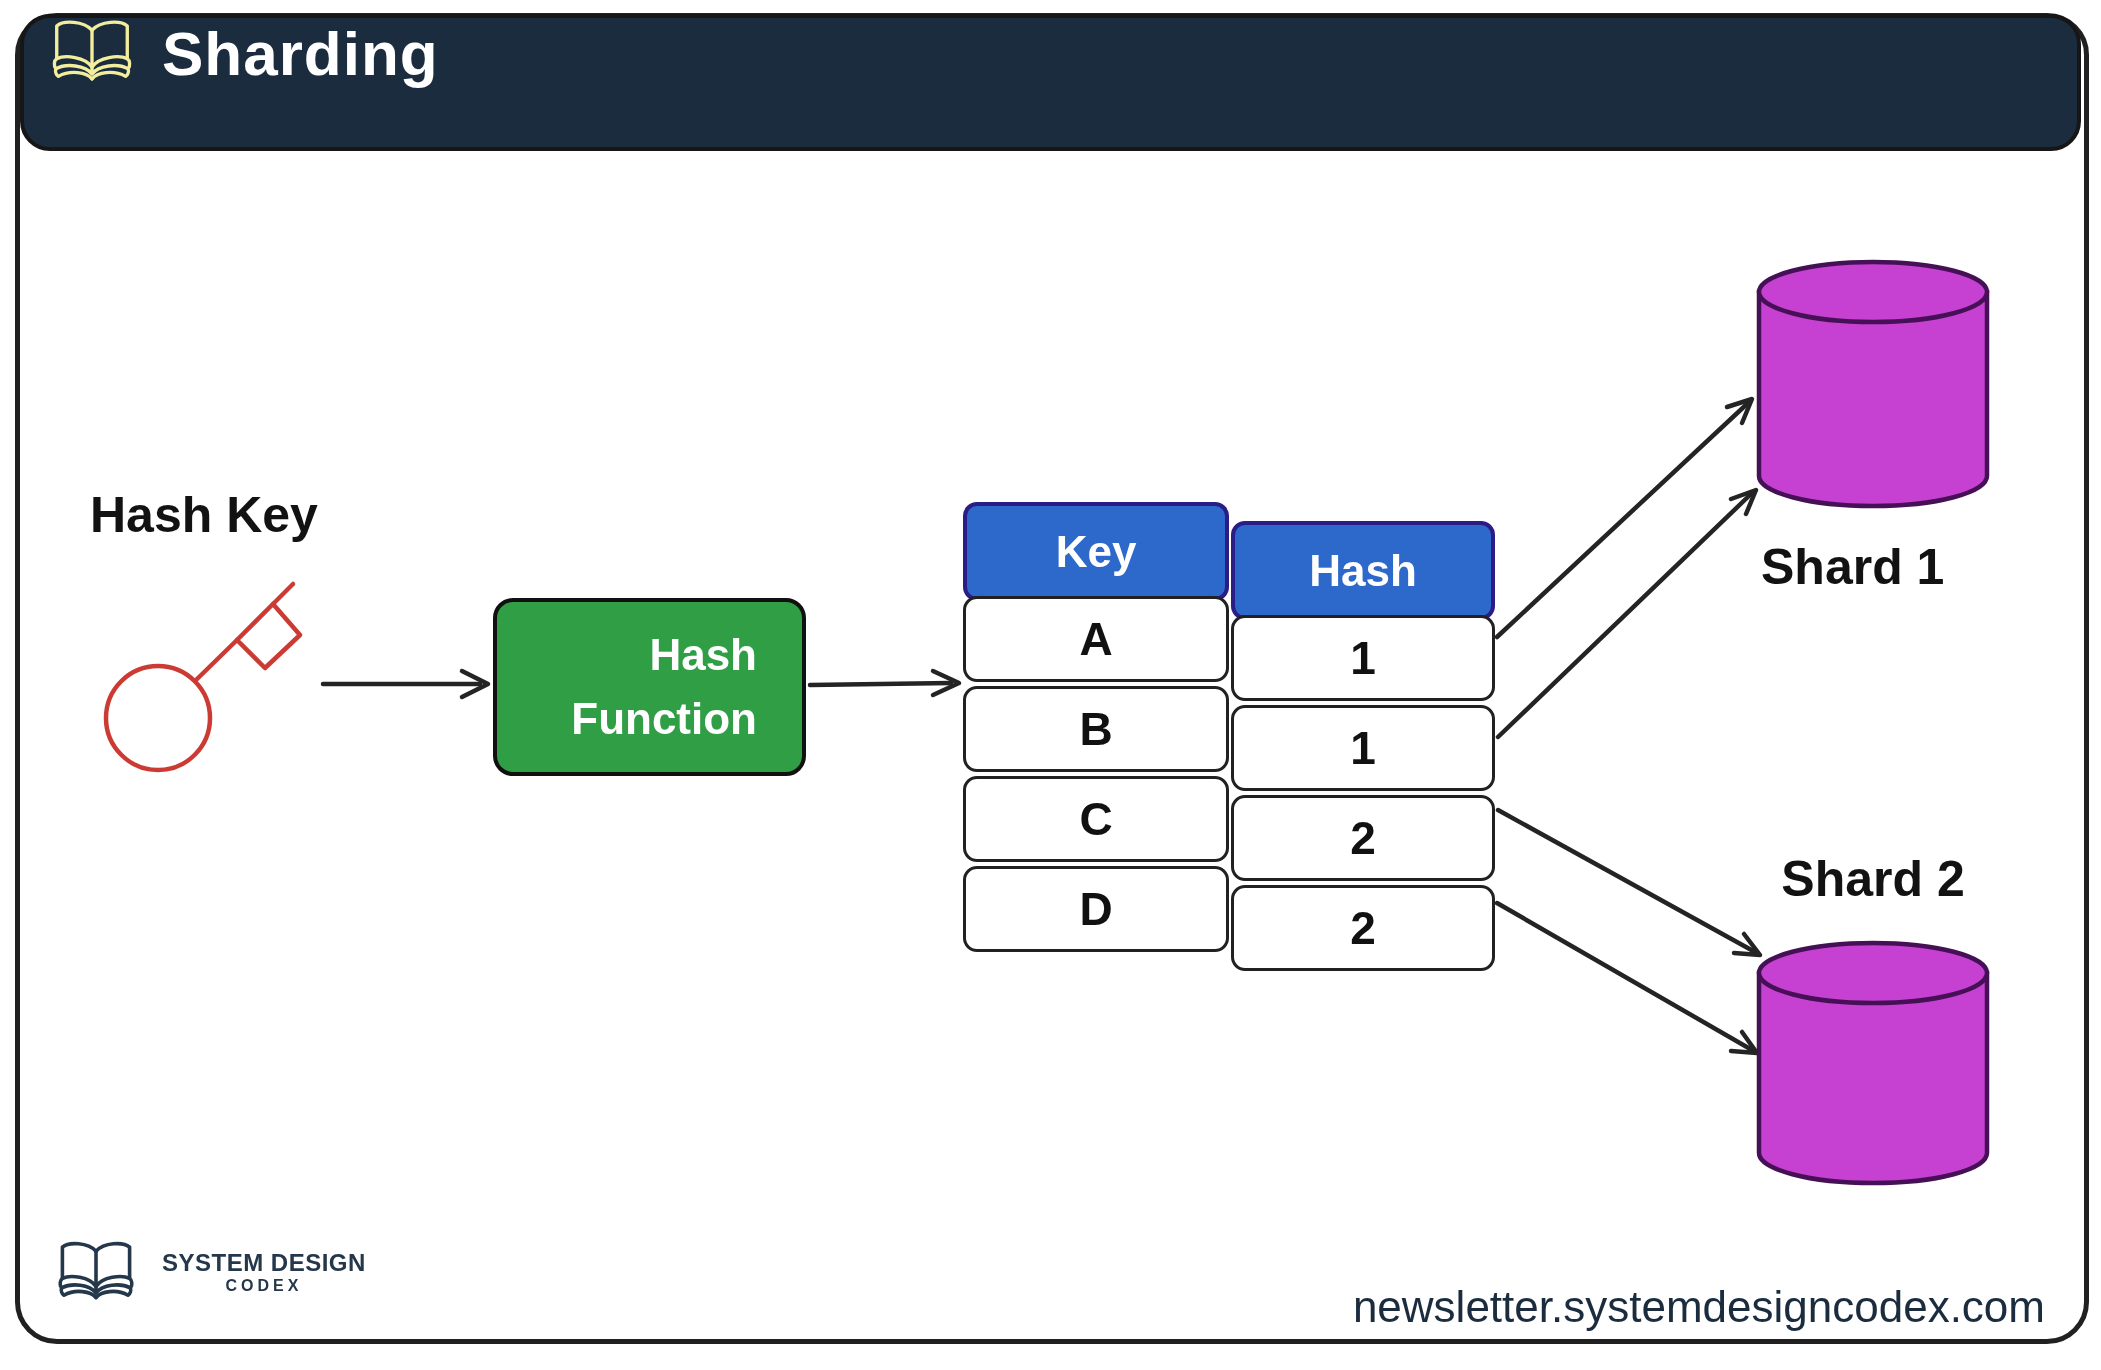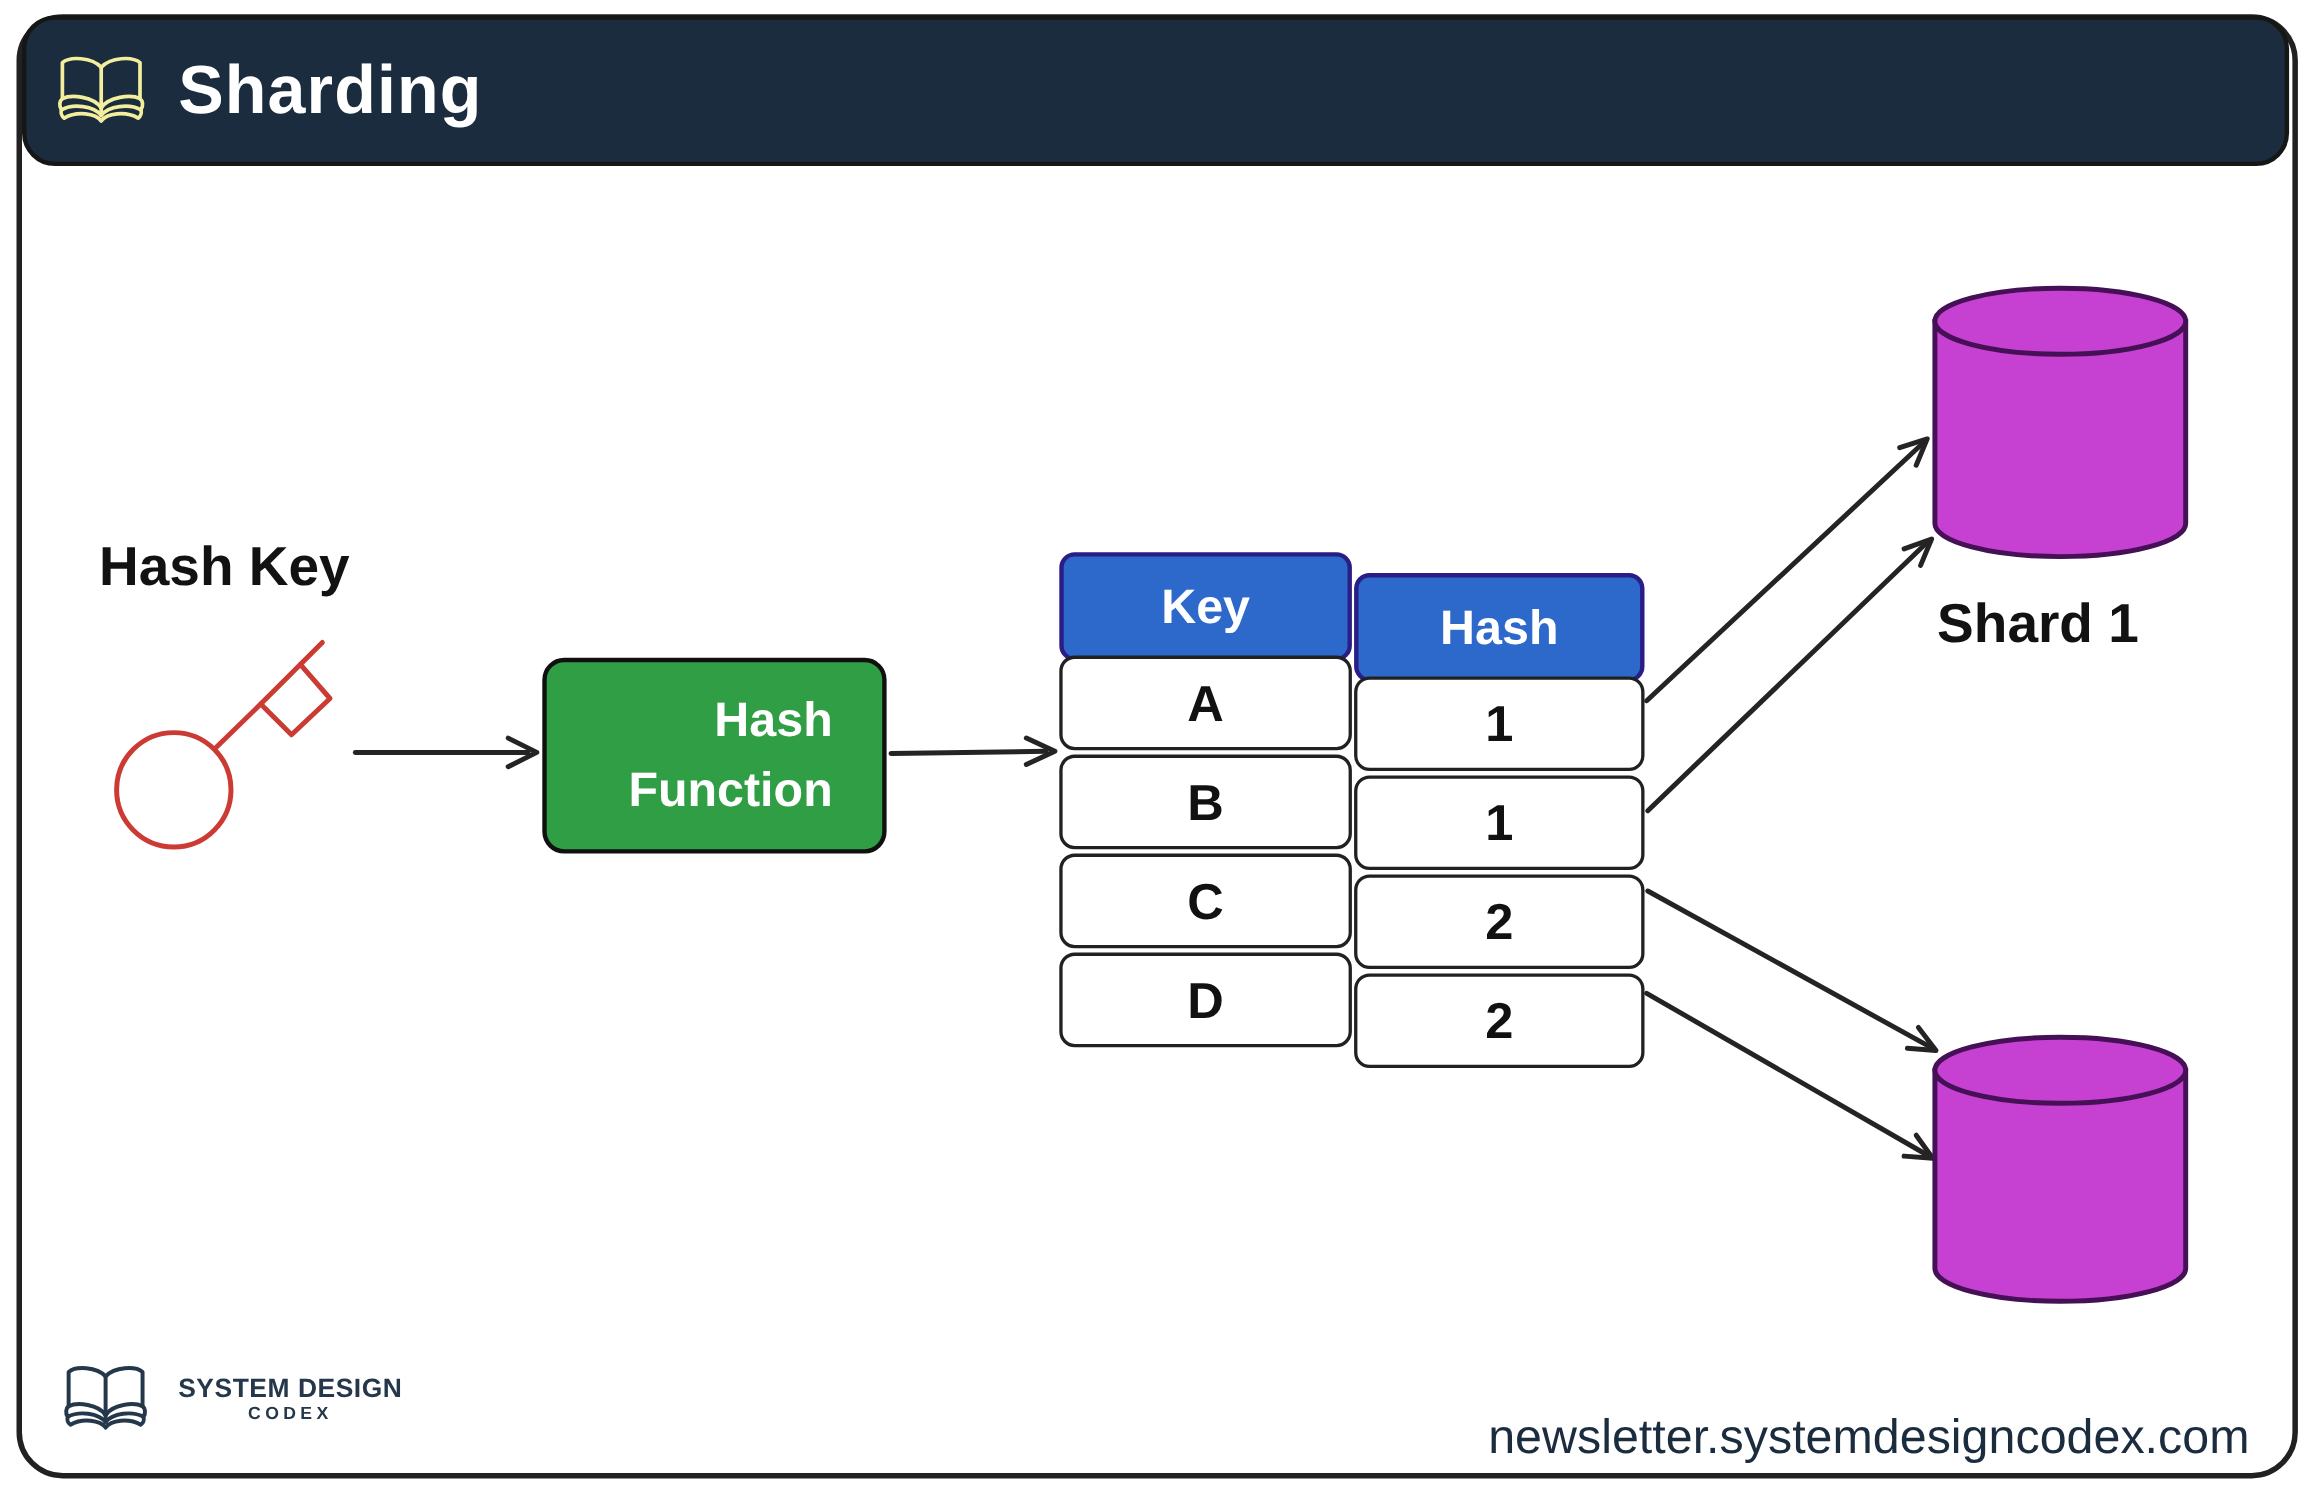--- a/index.html
+++ b/index.html
@@ -6,21 +6,21 @@
   body { background: #ffffff; font-family: "Liberation Sans", "DejaVu Sans", sans-serif; }
   .stage { position: relative; width: 2101px; height: 1370px; background: #fff; overflow: hidden; }
 
   .frame {
     position: absolute; left: 15px; top: 13px; width: 2074px; height: 1331px;
     background: #fff; border: 5px solid #212121; border-radius: 42px;
   }
   .header-bar {
     position: absolute; left: 20px; top: 14px; width: 2061px; height: 137px;
     background: #1a2c3e; border: 4px solid #161616; border-radius: 30px;
-    display: flex; align-items: center; padding-left: 26px; gap: 28px;
+    display: flex; padding-left: 26px; gap: 28px;
   }
   .page-title { color: #ffffff; font-size: 62px; font-weight: 600; letter-spacing: 1px; }
 
   .floating-label { position: absolute; color: #121212; font-weight: 600; }
   #shard-key-label { left: 90px; top: 486px; font-size: 50px; }
   #shard1-label { left: 1761px; top: 538px; width: 224px; text-align: left; font-size: 50px; }
   #shard2-label { left: 1761px; top: 850px; width: 224px; text-align: center; font-size: 50px; }
 
   .hash-fn-box {
     position: absolute; left: 493px; top: 598px; width: 313px; height: 178px;
@@ -146,20 +146,21 @@
   <div class="cell bodyc c0 r1">B</div>
   <div class="cell bodyc c1 r1">1</div>
 
   <div class="cell bodyc c0 r2">C</div>
   <div class="cell bodyc c1 r2">2</div>
 
   <div class="cell bodyc c0 r3">D</div>
   <div class="cell bodyc c1 r3">2</div>
 
   <div class="floating-label" id="shard1-label">Shard 1</div>
+  <div class="floating-label" id="shard2-label">Shard 2</div>
 
   <div class="brand">
     <svg width="92" height="64" viewBox="0 0 100 80">
       <g stroke="#24374b" stroke-width="4.5" fill="#ffffff" stroke-linejoin="round" stroke-linecap="round">
         <path d="M50,14 C40,3 16,2 8,9 L8,48 C18,43 42,46 50,58"></path>
         <path d="M50,14 C60,3 84,2 92,9 L92,48 C82,43 58,46 50,58"></path>
         <path d="M8,48 C5,50 4,56 7,60 C20,53 42,56 50,66" fill="none"></path>
         <path d="M92,48 C95,50 96,56 93,60 C80,53 58,56 50,66" fill="none"></path>
         <path d="M7,60 C6,63 7,67 10,69 C24,61 44,64 50,72" fill="none"></path>
         <path d="M93,60 C94,63 93,67 90,69 C76,61 56,64 50,72" fill="none"></path>

